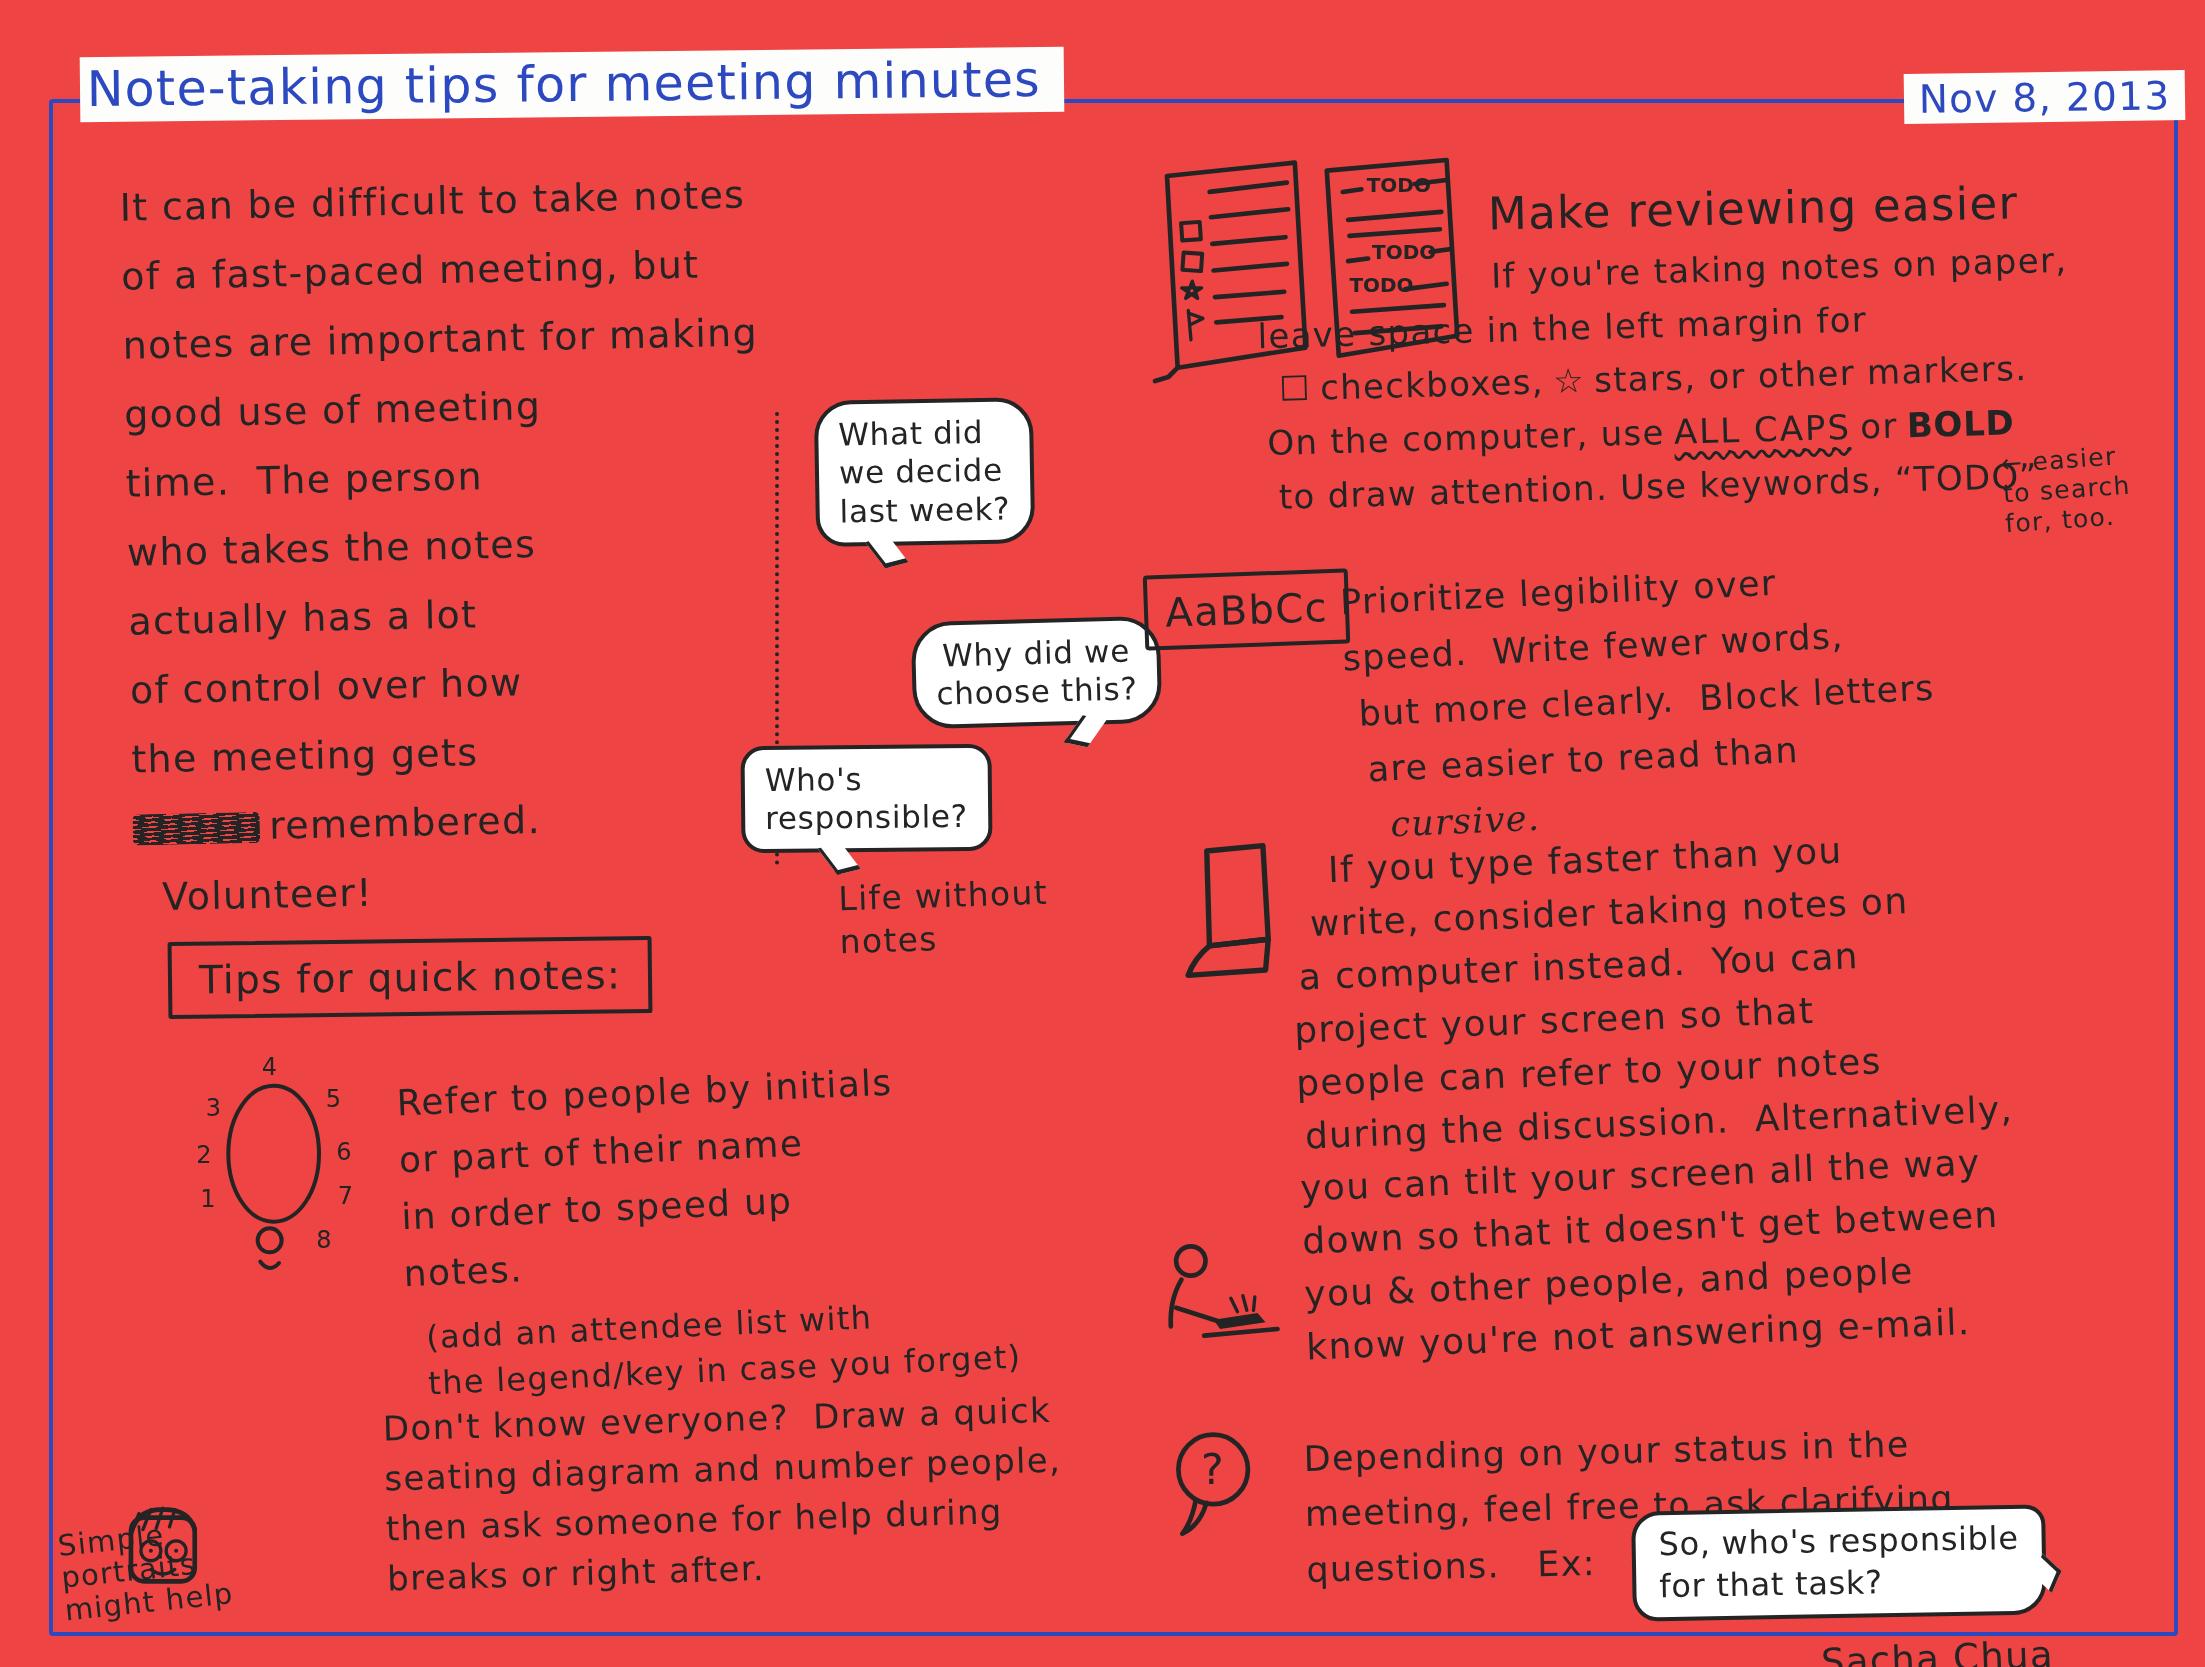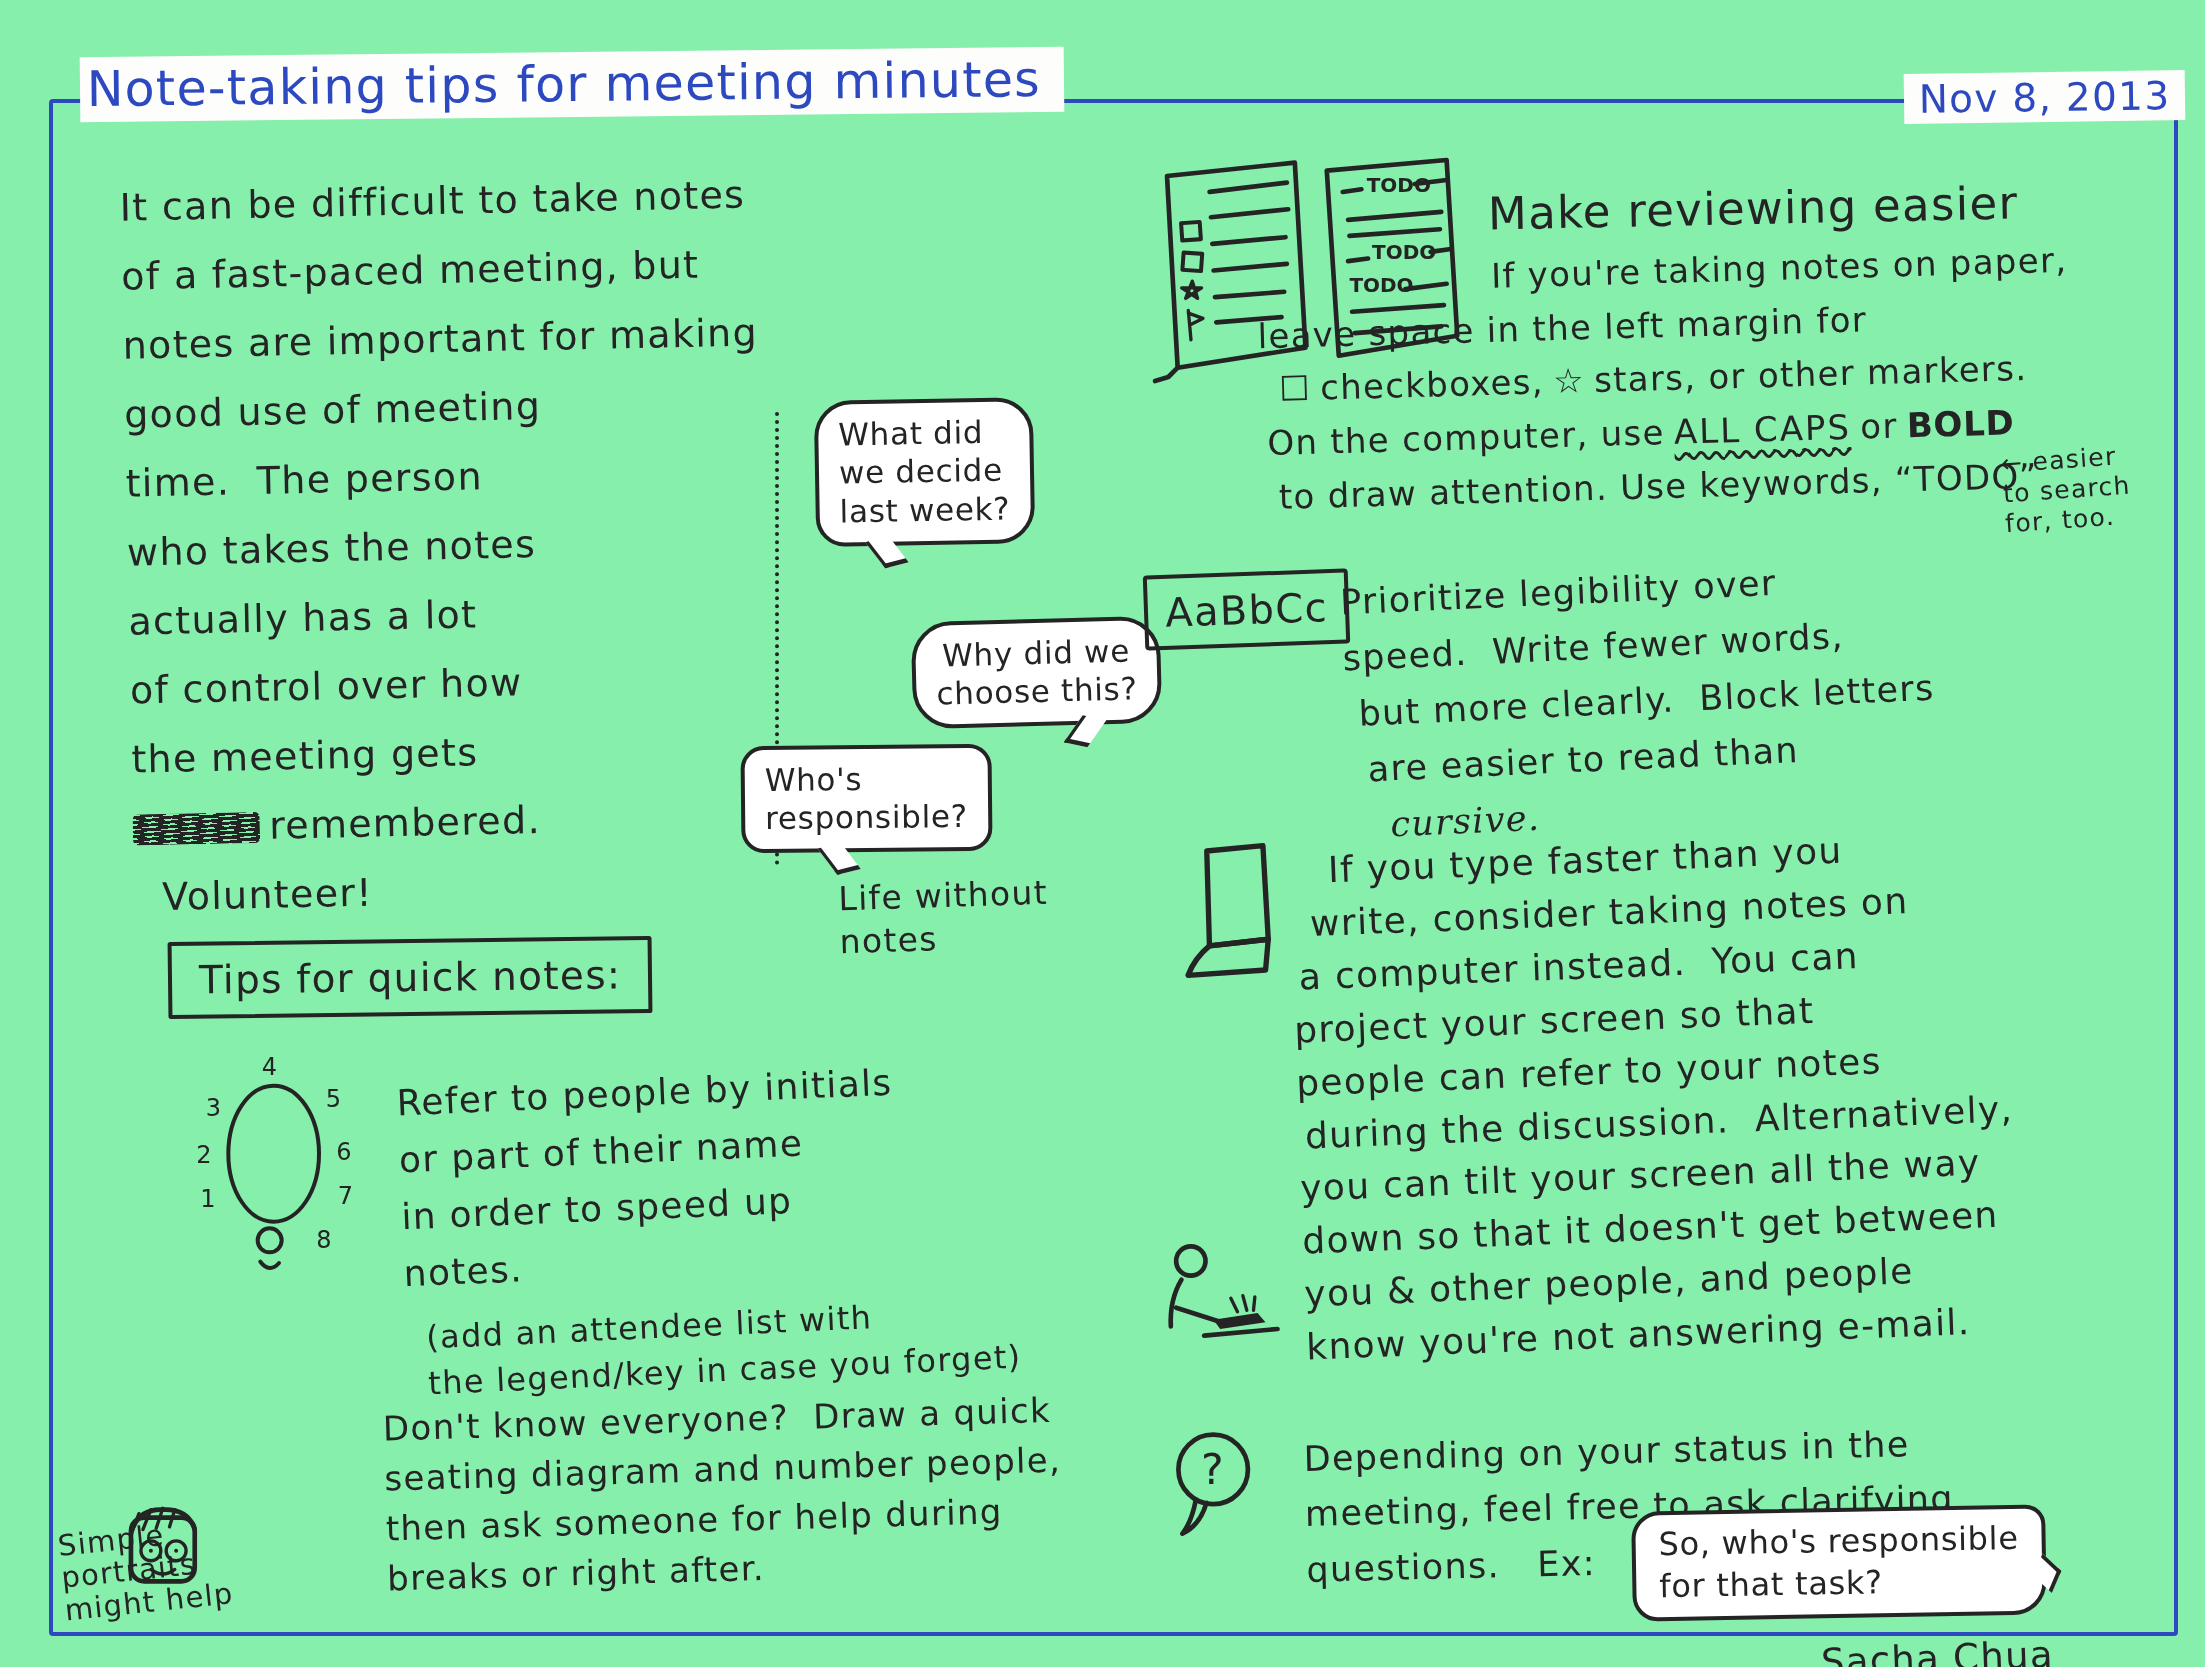--- a/index.html
+++ b/index.html
@@ -1,16 +1,16 @@
 <!DOCTYPE html>
 <html style="font-size:10.7px"><head>
 <meta charset="utf-8">
 <style>
   html,body{margin:0;padding:0;background:#ffffff;}
-  #sketch{position:relative;width:2205px;height:1667px;background:#86efac;overflow:hidden;
+  #sketch{position:relative;width:2205px;height:1667px;background:#ef4444;overflow:hidden;
           font-family:"DejaVu Sans",sans-serif;color:#242424;}
   .abs{position:absolute;}
   
   #frame{left:49px;top:99px;width:2121px;height:1529px;border:4.7px solid #2d49c0;border-radius:4px;}
   .blue{color:#2d49c0;}
   #title{left:80px;top:52px;font-size:49px;letter-spacing:1.3px;background:#fdfdfc;
          padding:4px 23px 4px 6.7px;transform:rotate(-0.6deg);white-space:nowrap;}
   #date{left:1904px;top:72px;font-size:39px;letter-spacing:1.3px;background:#fdfdfc;
         padding:2.7px 14.7px;transform:rotate(-0.8deg);white-space:nowrap;}
   

